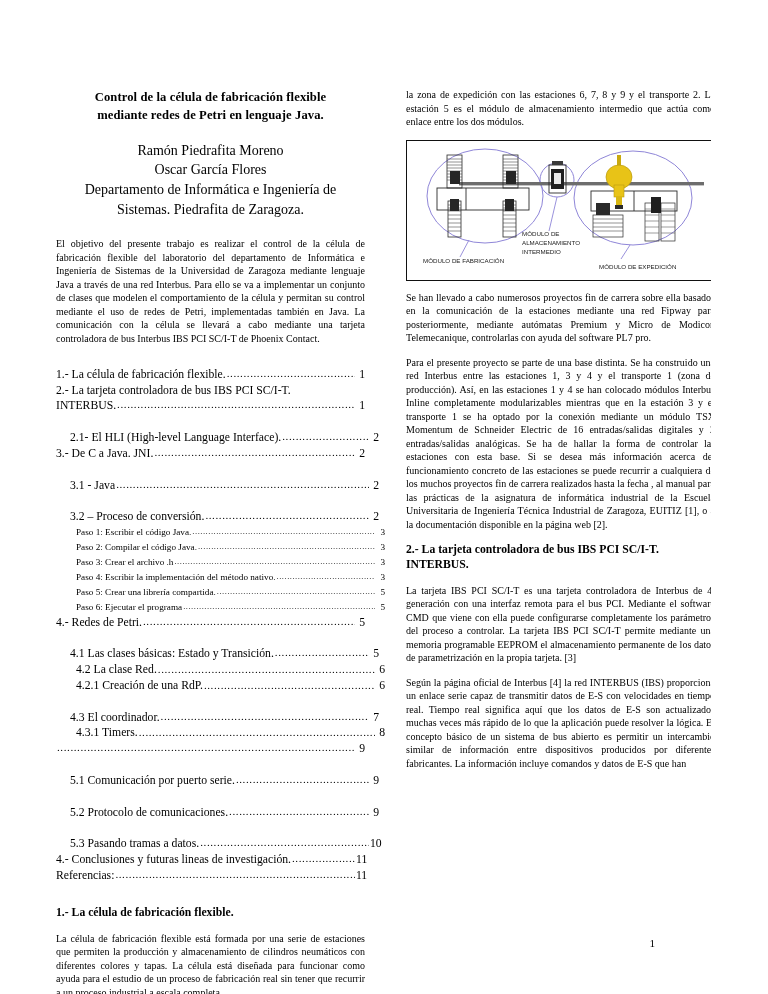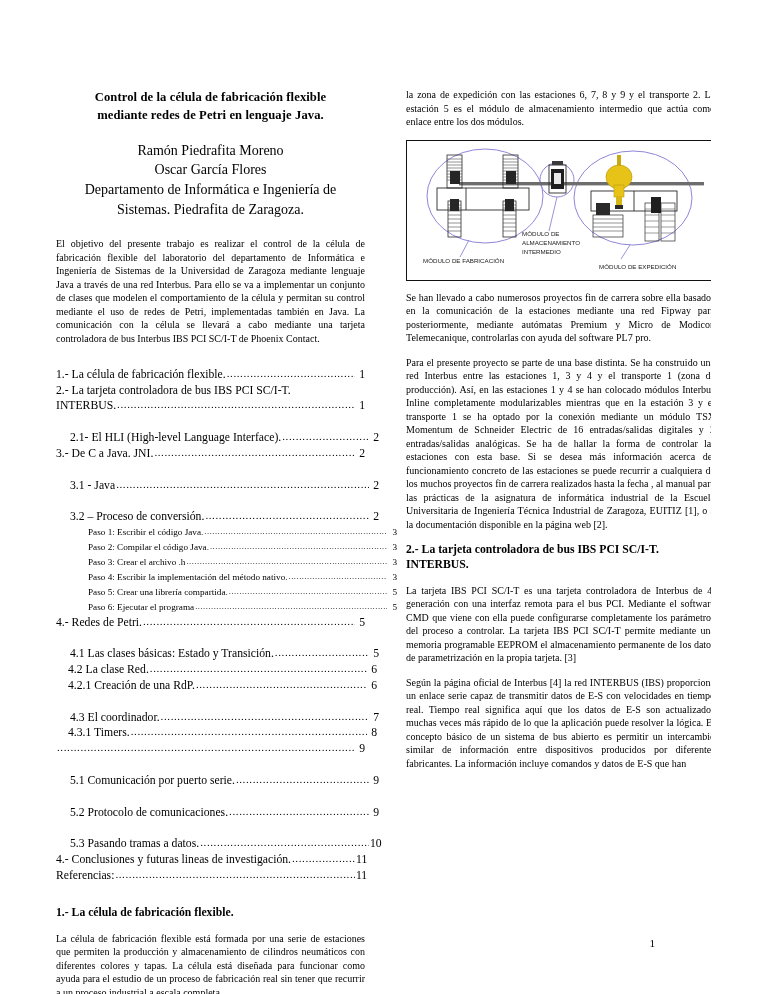--- a/index.html
+++ b/index.html
@@ -87,22 +87,22 @@
     font-size: 11px;
     transform: translateY(-1px);
   }
   .toc-entry .pg {
     white-space: nowrap;
     text-align: right;
     min-width: 9px;
   }
   .toc-entry.lvl0 { margin-left: 0; }
   .toc-entry.lvl1 { margin-left: 14px; margin-top: 16px; }
-  .toc-entry.lvl2 { margin-left: 12px; }
-  .toc-entry.lvl3 { margin-left: 32px; font-size: 9.2px; line-height: 1.62; }
+  .toc-entry.lvl2 { margin-left: 20px; align-items: flex-end; }
+  .toc-entry.lvl3 { margin-left: 20px; font-size: 9.2px; line-height: 1.62; }
   .toc-entry.lvl3 .dots { font-size: 8.6px; letter-spacing: 0.5px; }
 
   
   .figure {
     margin: 3px 0 10px 0;
     border: 1.3px solid #111;
     background: #ffffff;
     padding: 0;
     width: 309px;
     height: 141px;

